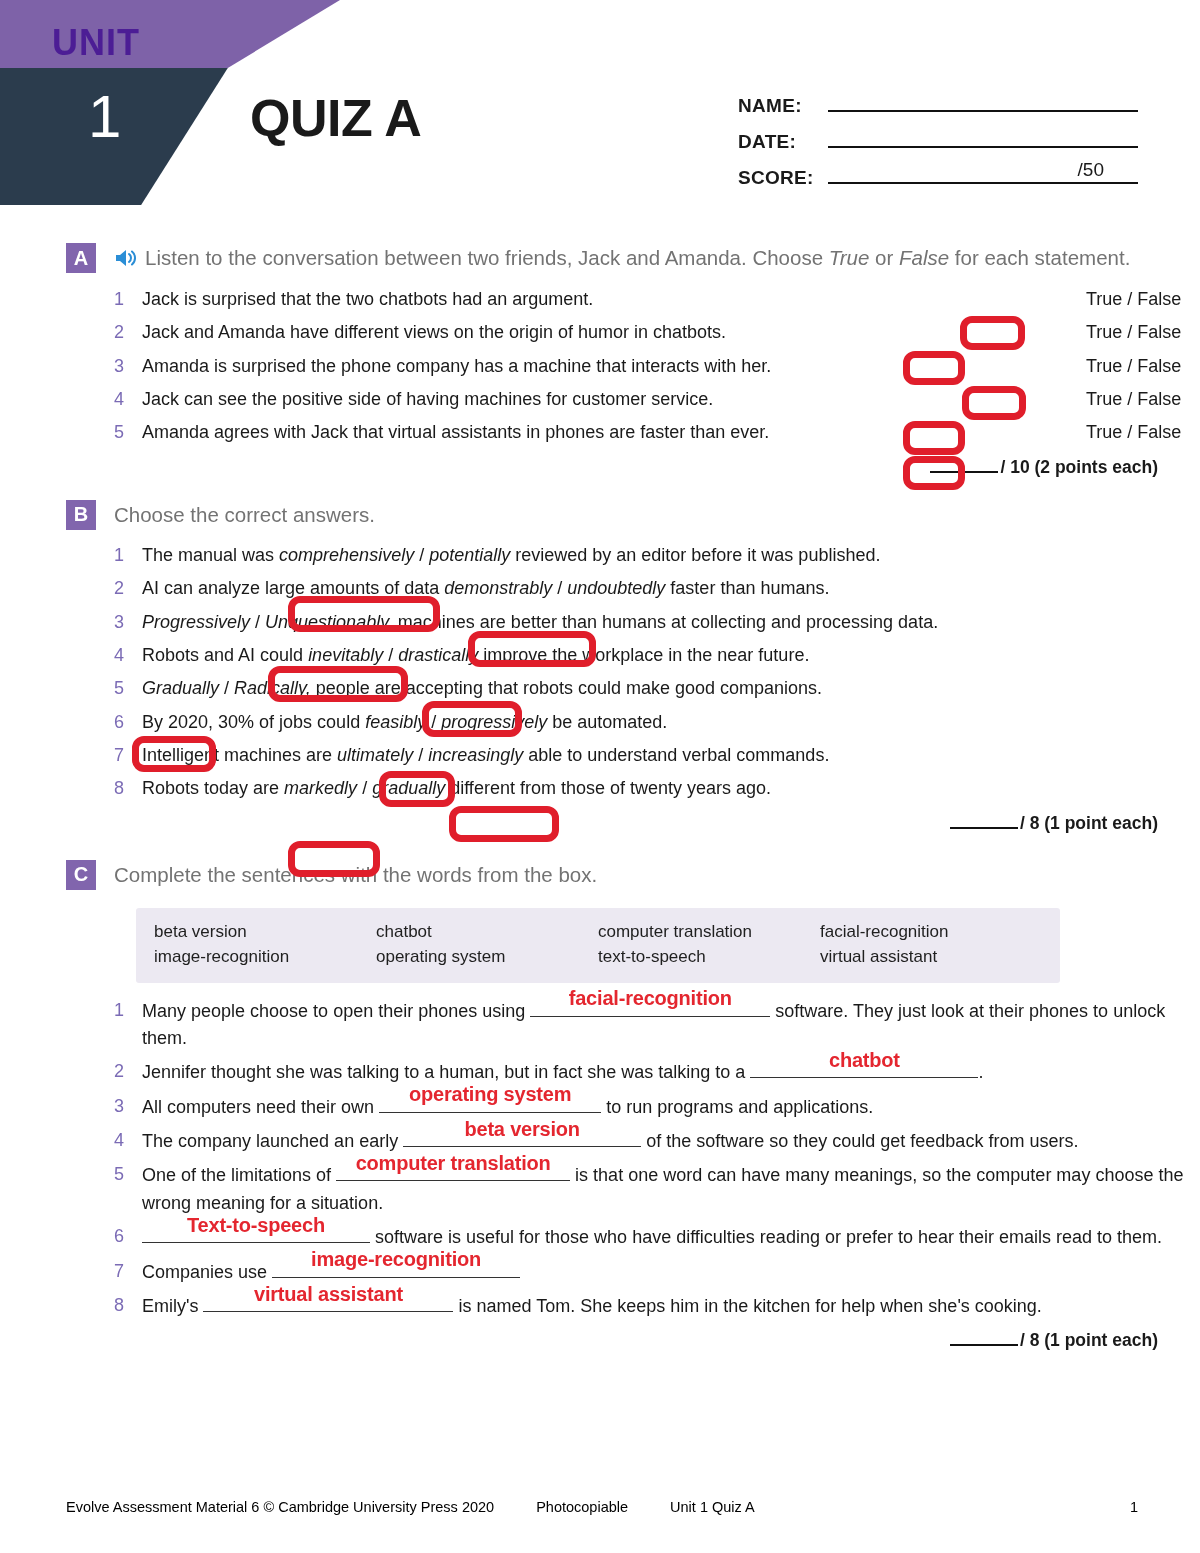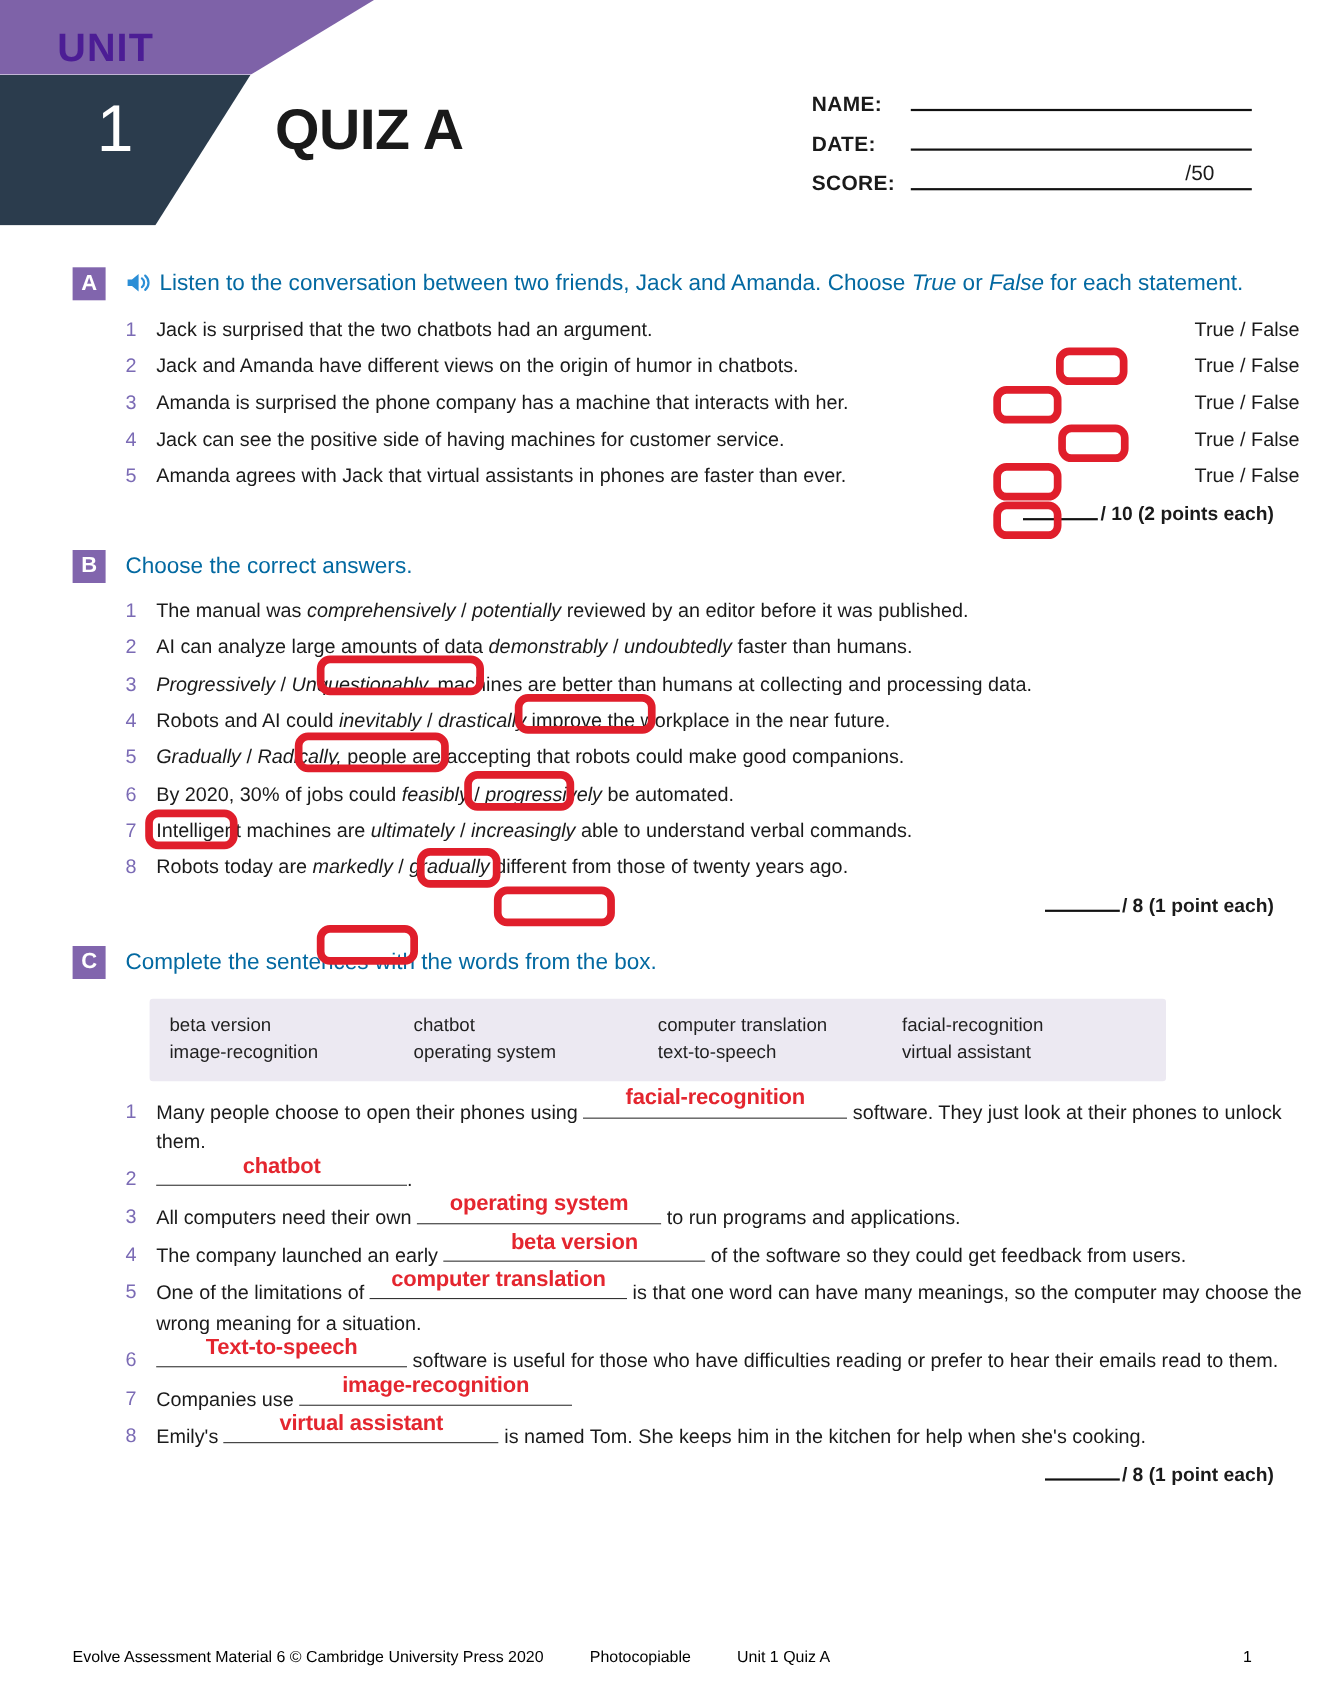--- a/index.html
+++ b/index.html
@@ -50,21 +50,21 @@
   .quiz-title {
     position: absolute; left: 250px; top: 88px;
     z-index: 6;
     font-size: 52px;
     font-weight: bold;
     letter-spacing: -0.5px;
     color: #1a1a1a;
     text-align: center;
   }
   .id-block {
-    position: absolute; right: 62px; top: 82px;
+    position: absolute; right: 62px; top: 93px;
     z-index: 6;
     width: 400px;
   }
   .id-row {
     display: flex; align-items: baseline;
     margin-bottom: 11px;
     height: 25px;
   }
   .id-label {
     font-size: 19px; font-weight: bold; letter-spacing: 0.3px;
@@ -87,21 +87,21 @@
     background: #8165ad;
     color: #fff;
     font-size: 20px; font-weight: bold;
     display: flex; align-items: center; justify-content: center;
   }
   .sec-head {
     position: relative;
     margin-left: 48px;
     font-size: 20.5px;
     line-height: 30px;
-    color: #0369a1;
+    color: #737373;
     padding-right: 60px;
   }
   .sec-head i { font-style: italic; }
   .audio-icon {
     display: inline-block;
     vertical-align: -3px;
     margin-right: 7px;
   }
 
   .qlist { margin: 0; padding: 0; list-style: none; margin-left: 48px; margin-top: 10px; }
@@ -332,21 +332,21 @@
       <div>virtual assistant</div>
     </div>
 
   <ul class="qlist" id="secC-list" style="margin-top:14px">
       <li class="qrow">
         <span class="qnum">1</span>
         <span class="qtext"><span>Many people choose to open their phones using </span><span class="blankfill" style="width:240px"><span class="ans">facial-recognition</span></span><span> software. They just look at their phones to unlock them.</span></span>
       </li>
       <li class="qrow">
         <span class="qnum">2</span>
-        <span class="qtext"><span class="blankfill" style="width:228px"><span class="ans">chatbot</span></span><span>.</span></span>
+        <span class="qtext"><span>Jennifer thought she was talking to a human, but in fact she was talking to a </span><span class="blankfill" style="width:228px"><span class="ans">chatbot</span></span><span>.</span></span>
       </li>
       <li class="qrow">
         <span class="qnum">3</span>
         <span class="qtext"><span>All computers need their own </span><span class="blankfill" style="width:222px"><span class="ans">operating system</span></span><span> to run programs and applications.</span></span>
       </li>
       <li class="qrow">
         <span class="qnum">4</span>
         <span class="qtext"><span>The company launched an early </span><span class="blankfill" style="width:238px"><span class="ans">beta version</span></span><span> of the software so they could get feedback from users.</span></span>
       </li>
       <li class="qrow">

